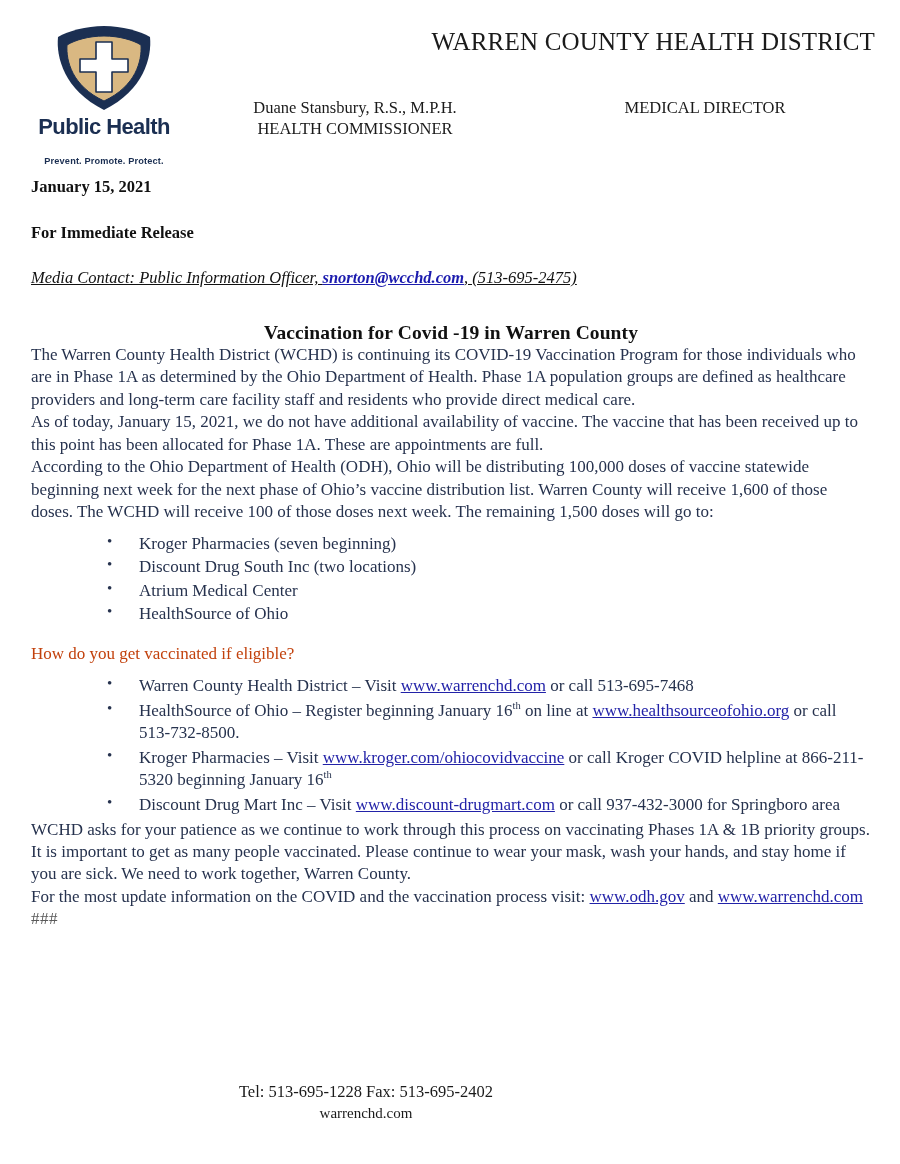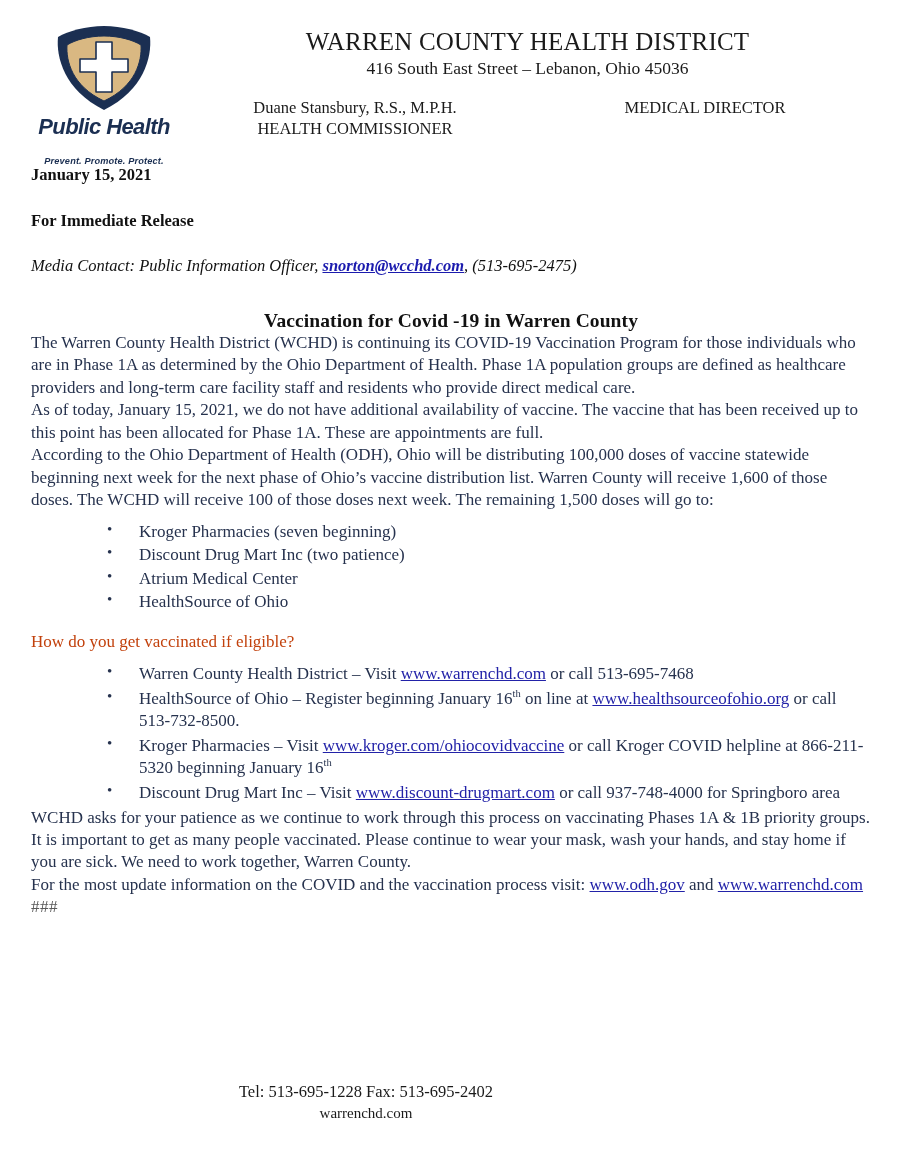--- a/index.html
+++ b/index.html
@@ -27,21 +27,20 @@
   .letterhead {
     position: relative;
     height: 150px;
   }
   .logo-block {
     position: absolute;
     left: 33px;
     top: 22px;
     width: 142px;
     text-align: center;
-    font-style: italic;
   }
   .logo-shield {
     display: block;
     margin: 0 auto;
   }
   .logo-wordmark {
     font-family: "Liberation Sans", sans-serif;
     font-weight: bold;
     font-size: 22px;
     color: #1b2f52;
@@ -65,20 +64,21 @@
     top: 28px;
     width: 695px;
     text-align: center;
     color: #1a1a1a;
   }
   .org-name {
     font-size: 25px;
     letter-spacing: 0.2px;
     line-height: 1.12;
     white-space: nowrap;
+    text-align: right;
   }
   .org-addr {
     font-size: 17.5px;
     line-height: 1.3;
     margin-top: 1px;
   }
   .officers {
     position: absolute;
     left: 180px;
     top: 97px;
@@ -97,40 +97,41 @@
   }
   .officer .role {
     font-size: 16.5px;
     line-height: 1.28;
   }
 
   
   .content {
     position: absolute;
     left: 31px;
-    top: 160px;
+    top: 172px;
     width: 840px;
   }
   .date-line {
     font-weight: bold;
     font-size: 16.5px;
     color: #111;
     margin-top: 5px;
   }
   .release-line {
     font-weight: bold;
     font-size: 16.5px;
     color: #111;
     margin-top: 26px;
   }
   .media-line {
     font-style: italic;
     font-size: 16.5px;
     color: #111;
     margin-top: 25px;
+    text-decoration: underline;
   }
   .doc-title {
     text-align: center;
     font-weight: bold;
     font-size: 19.5px;
     color: #111;
     margin-top: 34px;
     letter-spacing: 0.1px;
   }
   p.body-par {
@@ -232,21 +233,20 @@
         <path d="M52 14 C67 14 81 18 89 23 C90 39 84 64 52 79 C20 64 14 39 15 23 C23 18 37 14 52 14 Z" fill="#d9b882" stroke="#1b2f52" stroke-width="1"></path>
 
         <path d="M44 20 L60 20 L60 37 L76 37 L76 50 L60 50 L60 70 L44 70 L44 50 L28 50 L28 37 L44 37 Z" fill="#ffffff" stroke="#1b2f52" stroke-width="1.6" stroke-linejoin="round"></path>
       </svg>
       <div class="logo-wordmark">Public Health</div>
       <div class="logo-tagline">Prevent. Promote. Protect.</div>
     </div>
 
     <div class="head-text">
       <div class="org-name">WARREN COUNTY HEALTH DISTRICT</div>
-      <div class="org-addr">416 South East Street – Lebanon, Ohio 45036</div>
     </div>
 
     <div class="officers">
       <div class="officer">
         <div class="name">Duane Stansbury, R.S., M.P.H.</div>
         <div class="role">HEALTH COMMISSIONER</div>
       </div>
       <div class="officer">
         <div class="role">MEDICAL DIRECTOR</div>
       </div>
@@ -266,39 +266,39 @@
     <div class="doc-title">Vaccination for Covid -19 in Warren County</div>
 
     <p class="body-par par-1">The Warren  County Health District (WCHD) is continuing its COVID-19 Vaccination Program for those individuals who are in Phase 1A as determined by the Ohio Department of Health. Phase 1A population groups are defined as healthcare providers and long-term care facility staff and residents who provide direct medical care.</p>
 
     <p class="body-par par-2">As of today, January 15, 2021, we do not have additional availability of vaccine.  The vaccine that has been received up to this point has been allocated for Phase 1A. These are appointments are full.</p>
 
     <p class="body-par par-3">According to the Ohio Department of Health (ODH), Ohio will be distributing 100,000 doses of vaccine statewide beginning next week for the next phase of Ohio’s vaccine distribution list.  Warren County will receive 1,600 of those doses.  The WCHD will receive 100 of those doses next week.  The remaining 1,500 doses will go to:</p>
 
     <ul class="bullets">
       <li>Kroger Pharmacies (seven beginning)</li>
-      <li>Discount Drug Mart Inc (two patience)</li>
+      <li>Discount Drug South Inc (two locations)</li>
       <li>Atrium Medical Center</li>
       <li>HealthSource of Ohio</li>
     </ul>
 
     <div class="question-line">How do you get vaccinated if eligible?</div>
 
     <ul class="bullets second">
       <li>
         <span>Warren County Health District – Visit </span><a class="doclink" href="#">www.warrenchd.com</a><span> or call 513-695-7468</span>
       </li>
       <li>
         <span>HealthSource of Ohio – Register beginning January 16</span><sup>th</sup><span> on line at </span><a class="doclink" href="#">www.healthsourceofohio.org</a><span> or call 513-732-8500.</span>
       </li>
       <li>
         <span>Kroger Pharmacies – Visit </span><a class="doclink" href="#">www.kroger.com/ohiocovidvaccine</a><span> or call Kroger COVID helpline at 866-211-5320 beginning January 16</span><sup>th</sup>
       </li>
       <li>
-        <span>Discount Drug Mart Inc – Visit </span><a class="doclink" href="#">www.discount-drugmart.com</a><span> or call 937-748-4000 for Springboro area</span>
+        <span>Discount Drug Mart Inc – Visit </span><a class="doclink" href="#">www.discount-drugmart.com</a><span> or call 937-432-3000 for Springboro area</span>
       </li>
     </ul>
 
     <p class="body-par par-patience">WCHD asks for your patience as we continue to work through this process on vaccinating Phases 1A &amp; 1B priority groups.  It is important to get as many people vaccinated.  Please continue to wear your mask, wash your hands, and stay home if you are sick.  We need to work together, Warren County.</p>
 
     <p class="body-par par-final">
       <span>For the most update information on the COVID and the vaccination process visit:  </span><a class="doclink" href="#">www.odh.gov</a><span> and </span><a class="doclink" href="#">www.warrenchd.com</a>
     </p>
 
     <div class="hashes">###</div>

